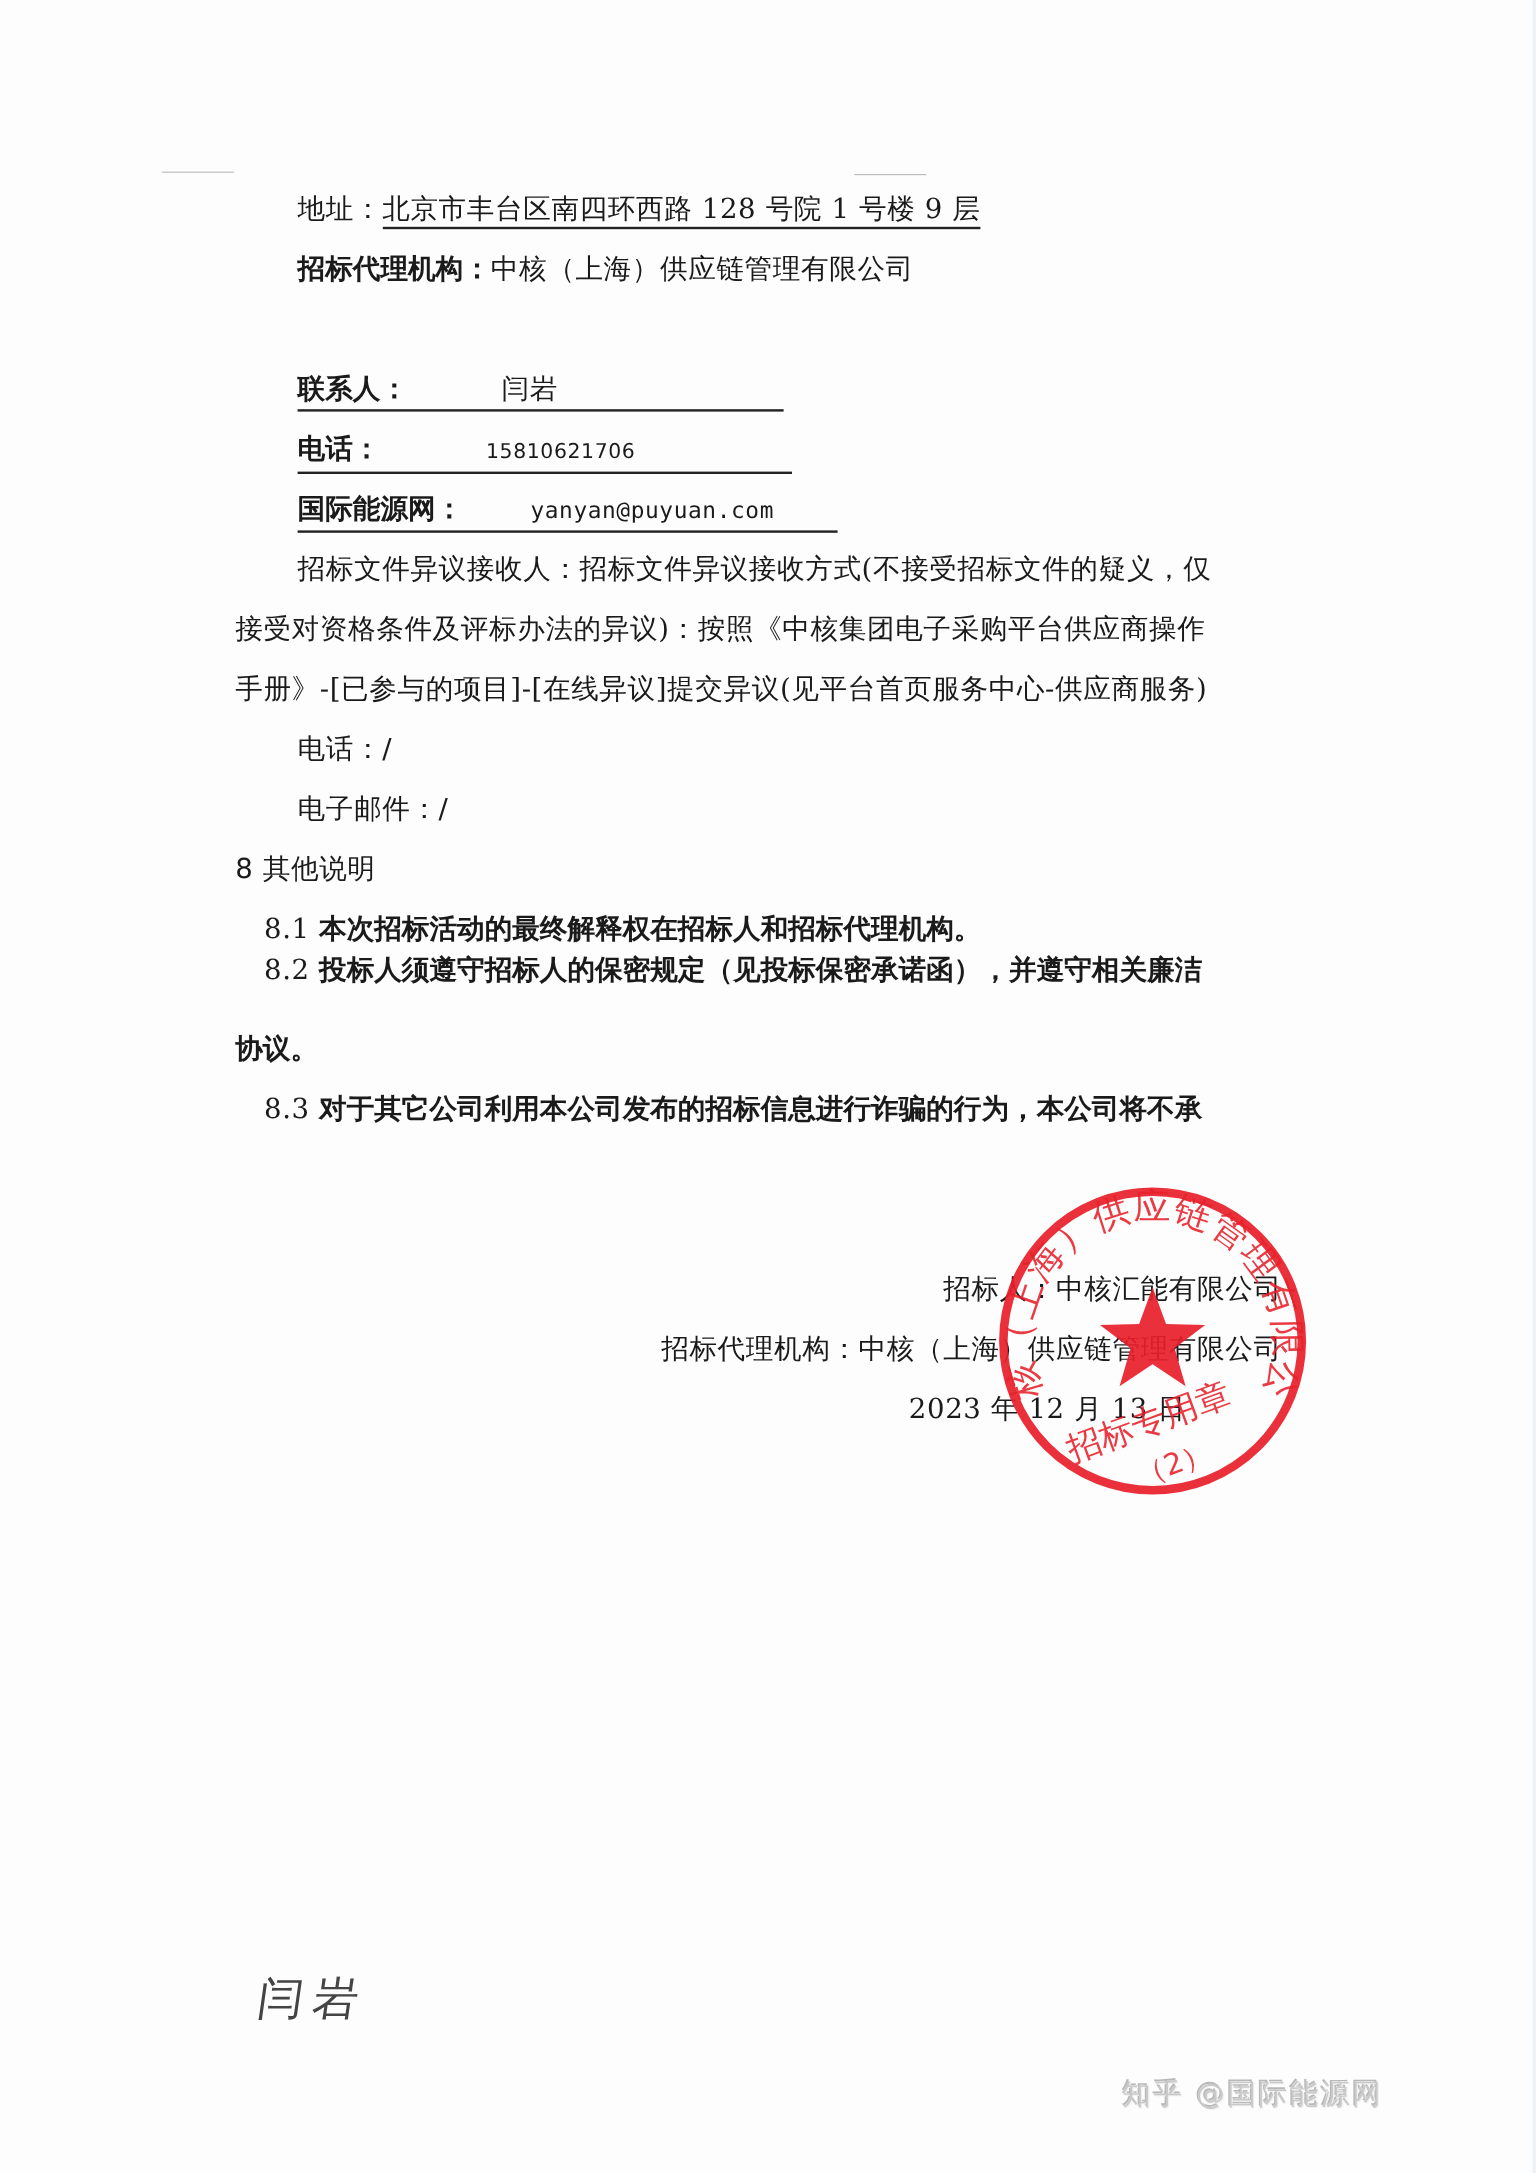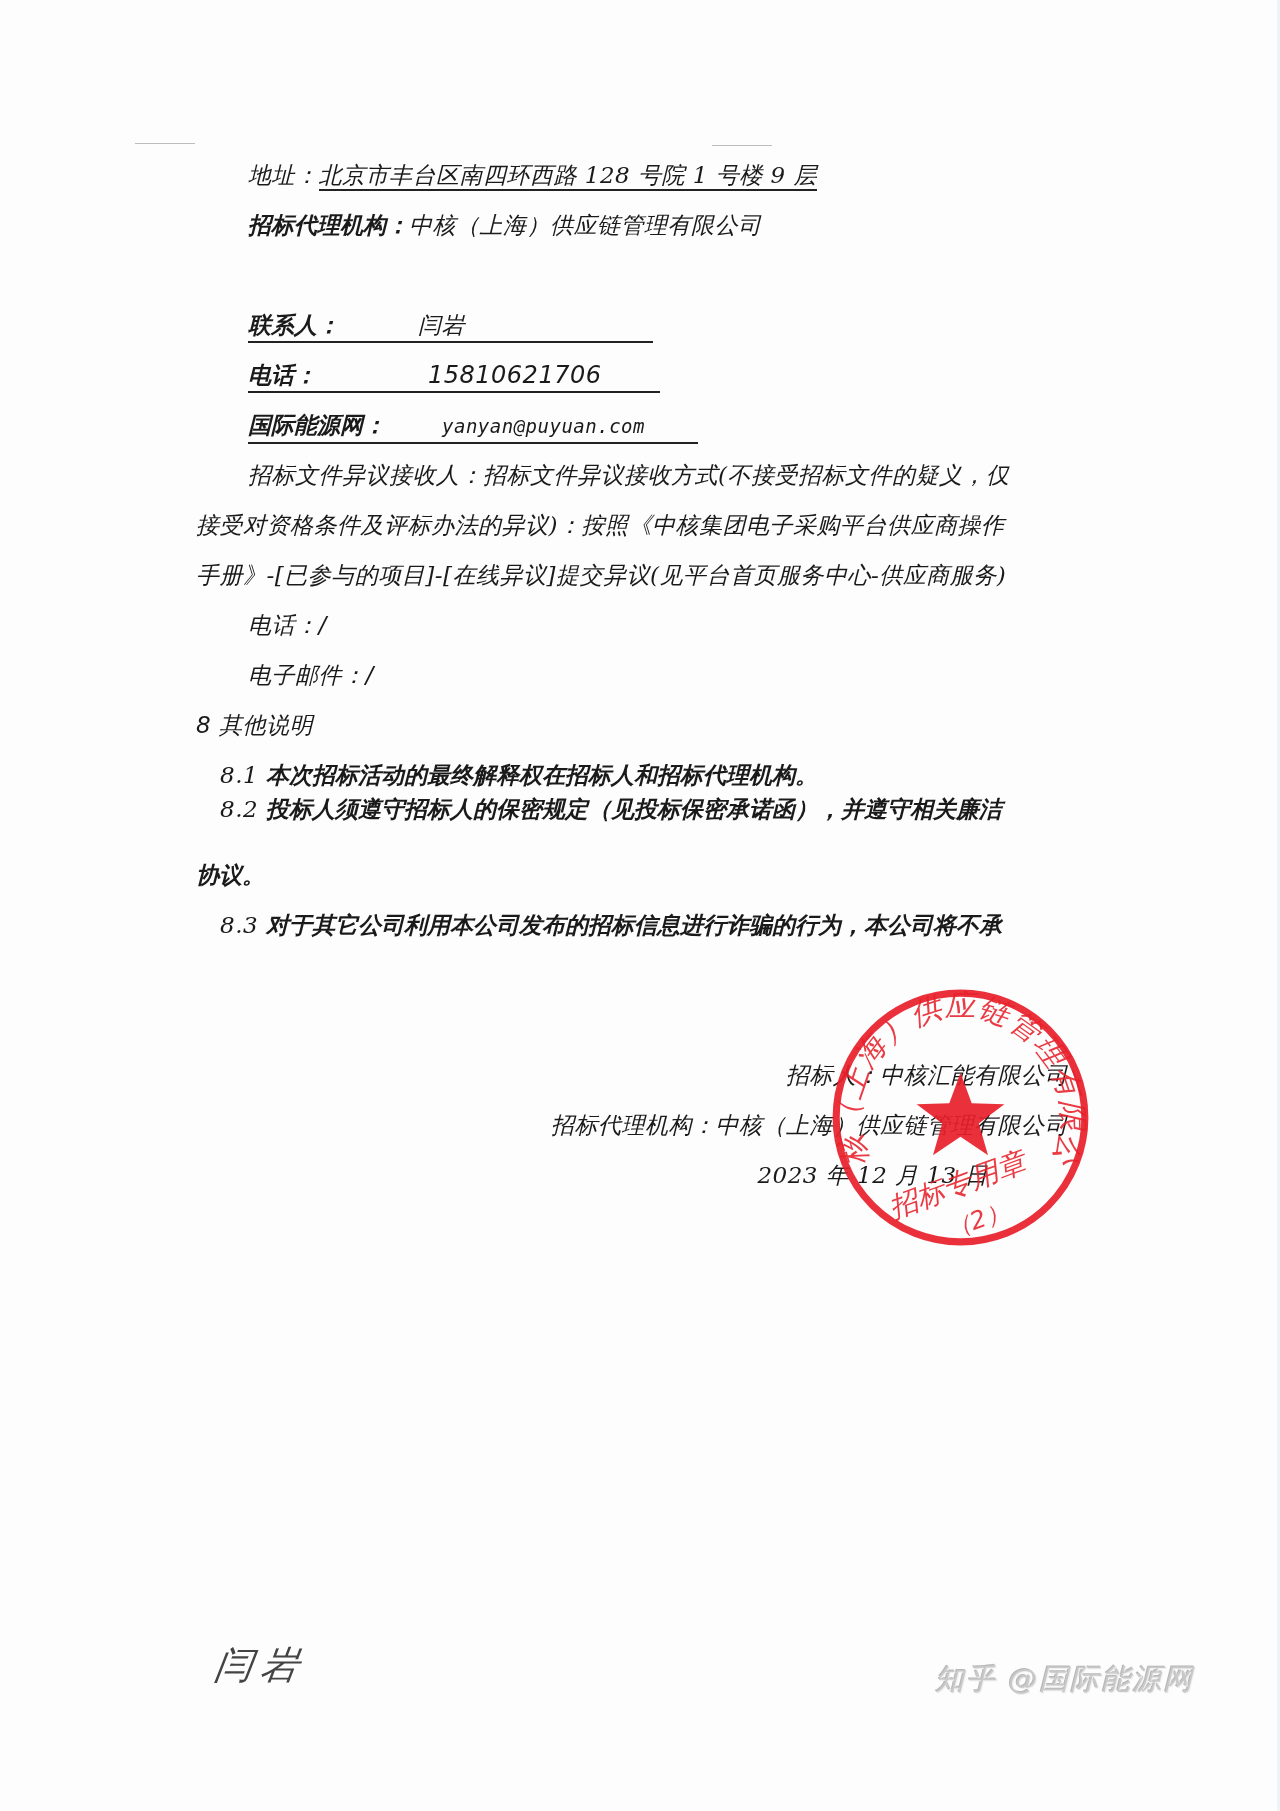--- a/index.html
+++ b/index.html
@@ -2,41 +2,41 @@
 <html><head>
 <meta charset="utf-8">
 <style>
   html, body { margin: 0; padding: 0; }
   body {
     width: 1280px; height: 1811px; position: relative; overflow: hidden;
     background: #fdfdfd;
     font-family: "DejaVu Serif", "Liberation Serif", serif;
     color: #1a1a1a;
   }
-  .page { position: absolute; left: 0; top: 0; width: 1280px; height: 1811px; font-style: italic; }
+  .page { position: absolute; left: 0; top: 0; width: 1280px; height: 1811px; }
   .scan-mark { position: absolute; height: 1px; background: #bdbdbd; }
   .line {
     position: absolute; white-space: nowrap;
     font-size: 23px; line-height: 30px; letter-spacing: 0.5px;
   }
   .bold { font-weight: bold; font-family: "DejaVu Sans", sans-serif; letter-spacing: 0px; }
   .u { border-bottom: 2px solid #222; padding-bottom: 1px; }
   .fill { display: inline-block; border-bottom: 2px solid #222; padding-bottom: 1px; }
   .mono { font-family: "DejaVu Sans Mono", "Liberation Mono", monospace; font-size: 19px; }
   .sans { font-family: "DejaVu Sans", sans-serif; }
   .right { text-align: right; }
   .stamp { position: absolute; left: 828px; top: 985px; width: 265px; height: 265px; pointer-events: none; }
   .handwriting {
     position: absolute; left: 215px; top: 1640px;
     font-family: "DejaVu Sans", sans-serif; font-size: 38px; color: #444;
     transform: skewX(-8deg); letter-spacing: 8px; font-weight: 300;
   }
   .watermark {
-    position: absolute; left: 935px; top: 1660px;
-    font-family: "DejaVu Sans", sans-serif; font-size: 29px; color: #c9c9c9;
+    position: absolute; left: 935px; top: 1729px;
+    font-family: "DejaVu Sans", sans-serif; font-size: 24px; color: #c9c9c9;
     letter-spacing: 2px;
     text-shadow: 1px 1px 0 #f0f0f0, -1px -1px 0 #b8b8b8;
   }
   .right-edge { position: absolute; right: 0; top: 0; width: 3px; height: 1811px; background: #f0f3f6; }
 </style>
 </head>
 <body>
 
 <div class="page">
 
@@ -54,21 +54,21 @@
 
 
   <div class="line" style="left:248px; top:310px;">
     <span class="fill" style="width:405px;">
       <span class="bold">联系人：</span><span style="display:inline-block; width:78px;"></span><span class="sans">闫岩</span>
     </span>
   </div>
 
   <div class="line" style="left:248px; top:360px;">
     <span class="fill" style="width:412px;">
-      <span class="bold">电话：</span><span style="display:inline-block; width:88px;"></span><span class="sans" style="font-size:24px;margin-left:23px;">15810621706</span>
+      <span class="bold">电话：</span><span style="display:inline-block; width:88px;"></span><span class="sans" style="font-size:17px;">15810621706</span>
     </span>
   </div>
 
   <div class="line" style="left:248px; top:410px;">
     <span class="fill" style="width:450px;">
       <span class="bold">国际能源网：</span><span style="display:inline-block; width:56px;"></span><span class="mono">yanyan@puyuan.com</span>
     </span>
   </div>
 
   <div class="line" style="left:248px; top:460px;">招标文件异议接收人：招标文件异议接收方式(不接受招标文件的疑义，仅</div>

